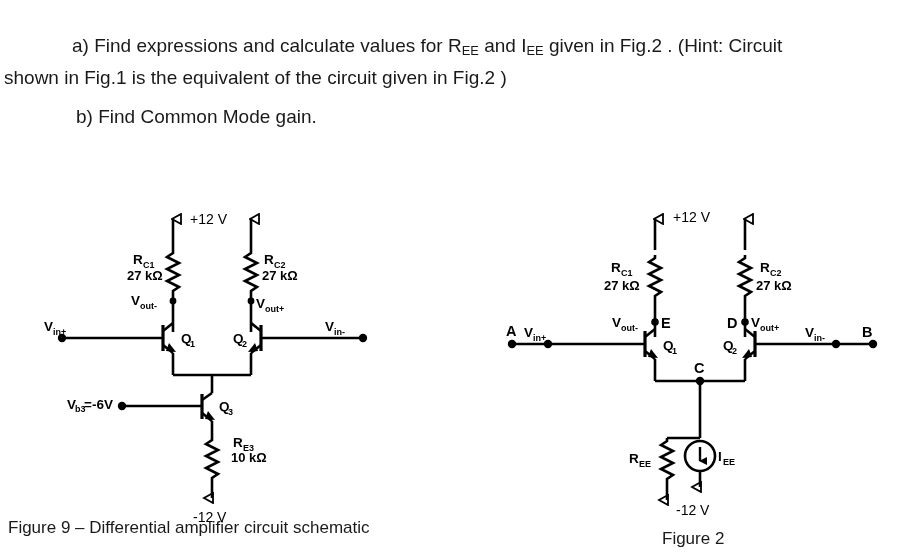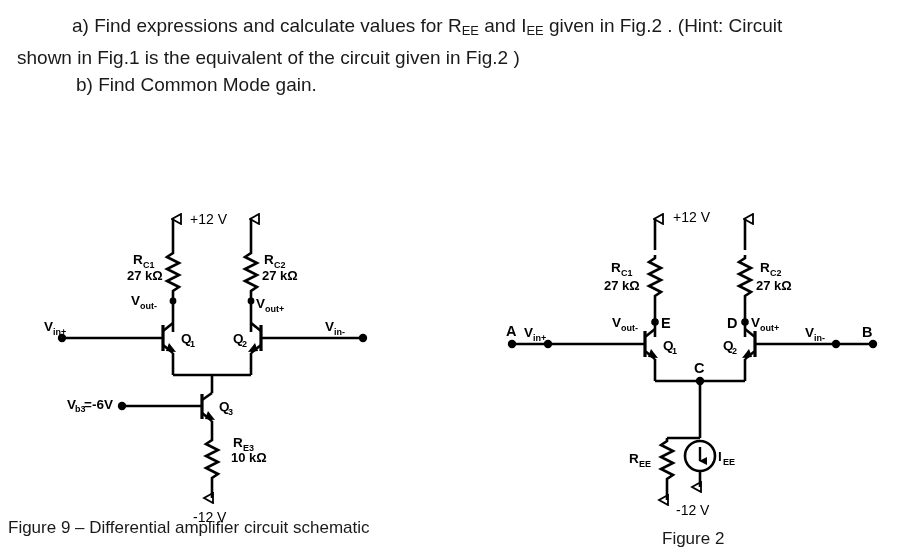--- a/index.html
+++ b/index.html
@@ -11,31 +11,31 @@
     width: 899px;
     height: 557px;
     position: relative;
     font-family: "Liberation Sans", "DejaVu Sans", sans-serif;
     color: #000000;
     overflow: hidden;
   }
   .question-block {
     position: absolute;
     left: 0;
-    top: 12px;
+    top: 32px;
     width: 899px;
   }
   .q-line {
     font-size: 19px;
     line-height: 27px;
     color: #1a1a1a;
     white-space: nowrap;
   }
   .q-line.indent { padding-left: 72px; }
-  .q-line.flush  { padding-left: 17px; }
+  .q-line.flush  { padding-left: 4px; }
   .q-line.indent2 { padding-left: 76px; }
   sub { font-size: 0.68em; vertical-align: -0.22em; }
 
   .figure-area {
     position: absolute;
     left: 0;
     top: 0;
     width: 899px;
     height: 557px;
     pointer-events: none;
@@ -57,21 +57,21 @@
   }
   #fig1-caption { left: 8px; top: 518px; }
   #fig2-caption { left: 662px; top: 529px; text-align: right; }
 </style>
 </head>
 <body>
 
 <div class="question-block">
   <div class="q-line indent"><span>a) Find expressions and calculate values for R</span><sub>EE</sub><span> and I</span><sub>EE</sub><span> given in Fig.2  . (Hint: Circuit</span></div>
   <div class="q-line flush">shown in Fig.1   is the equivalent of the circuit given in Fig.2 )</div>
-  <div class="q-line indent2" style="">b) Find Common Mode gain.</div>
+  <div class="q-line indent2" style="margin-top:12px;">b) Find Common Mode gain.</div>
 </div>
 
 <svg class="figure-area" width="899" height="557" viewBox="0 0 899 557">
   <defs>
     <marker id="arrUp" markerWidth="12" markerHeight="12" refX="6" refY="2" orient="auto-start-reverse" markerUnits="userSpaceOnUse">
       <path d="M1,10 L6,1 L11,10 Z" fill="none" stroke="#000" stroke-width="1.8"></path>
     </marker>
     <marker id="arrDown" markerWidth="12" markerHeight="12" refX="6" refY="2" orient="auto" markerUnits="userSpaceOnUse">
       <path d="M1,1 L6,10 L11,1 Z" fill="none" stroke="#000" stroke-width="1.8"></path>
     </marker>

